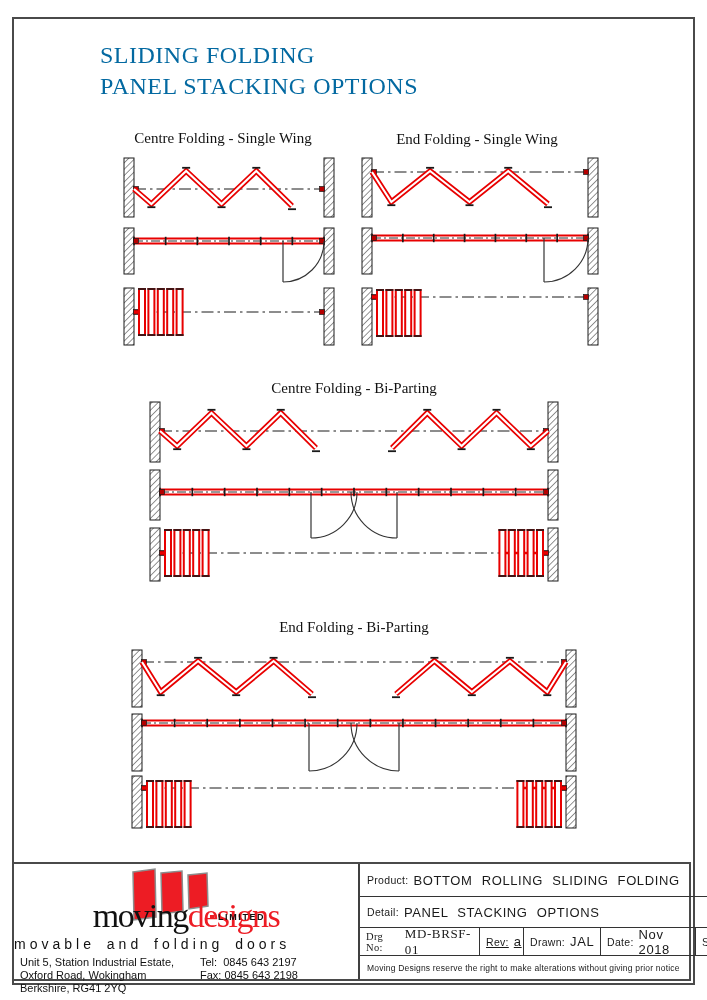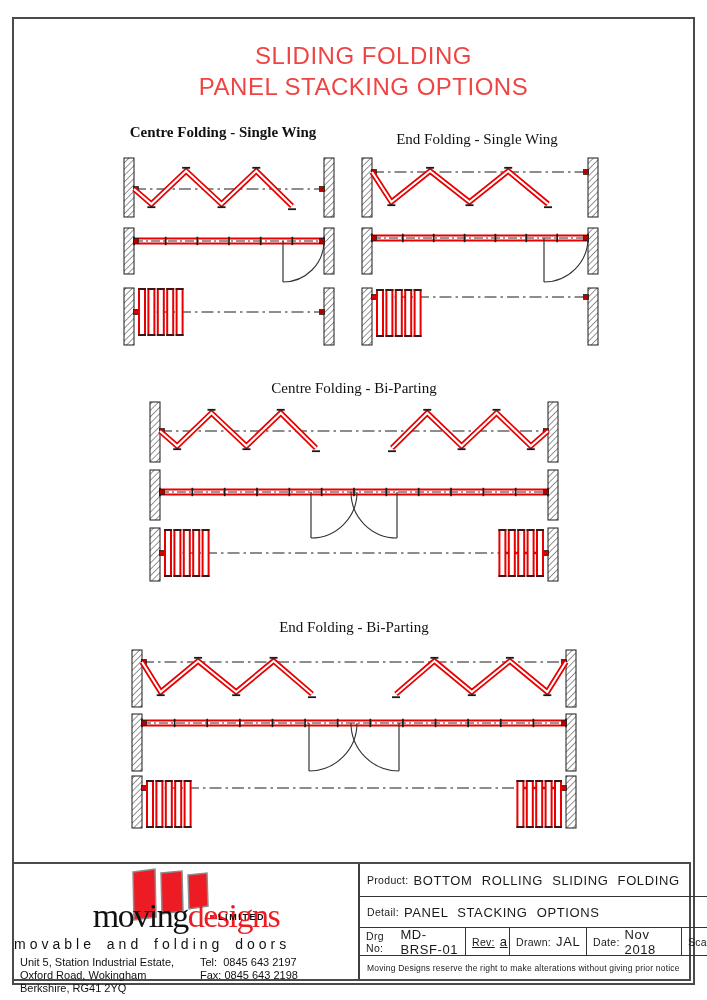--- a/index.html
+++ b/index.html
@@ -1,25 +1,25 @@
 <!DOCTYPE html>
 <html><head>
 <meta charset="utf-8">
 <style>
   html,body{margin:0;padding:0;background:#fff;}
   body{width:707px;height:1000px;position:relative;overflow:hidden;
        font-family:"Liberation Sans",sans-serif;color:#1a1a1a;}
   .sheet{position:absolute;left:12px;top:17px;width:679px;height:964px;
          border:2px solid #4a4a4a;background:#fff;}
-  .main-title{position:absolute;left:100px;top:40px;width:527px;text-align:center;
-              font-family:Liberation Sans, sans-serif;font-size:24px;line-height:31px;
-              color:#ef4444;letter-spacing:.5px;}
+  .main-title{position:absolute;left:100px;top:40px;width:527px;
+              font-family:Liberation Serif, serif;font-size:24px;line-height:31px;
+              color:#0369a1;letter-spacing:.5px;}
   .diag-title{position:absolute;text-align:center;font-family:"Liberation Serif",serif;
               font-size:15px;color:#111;white-space:nowrap;}
-  .dt0{left:123px;top:124px;width:200px;font-weight:bold;}
+  .dt0{left:123px;top:130px;width:200px;}
   .dt1{left:377px;top:131px;width:200px;}
   .dt2{left:229px;top:380px;width:250px;}
   .dt3{left:229px;top:619px;width:250px;}
   #drawing-svg{position:absolute;left:0;top:0;}
   
   .footer{position:absolute;left:12px;top:862px;width:679px;height:119px;
           border-top:2px solid #4a4a4a;border-left:2px solid #4a4a4a;
           border-right:2px solid #4a4a4a;border-bottom:2px solid #4a4a4a;
           margin-top:0;display:flex;background:#fff;box-sizing:border-box;}
   .logo-cell{width:344px;position:relative;flex:none;}
@@ -39,21 +39,21 @@
   .title-block{flex:1;border-left:2px solid #404040;display:flex;flex-direction:column;box-sizing:border-box;}
   .tb-row{box-sizing:border-box;display:flex;align-items:center;}
   .tb-product{height:33px;border-bottom:1.5px solid #333;padding-left:7px;}
   .tb-detail{height:31px;border-bottom:1.5px solid #333;padding-left:7px;}
   .tb-meta{height:28px;border-bottom:1.5px solid #333;padding:0;}
   .tb-disclaimer{flex:1;position:relative;padding-left:7px;}
   .tb-label{font-size:10.5px;letter-spacing:.3px;margin-right:5px;}
   .tb-value{font-size:13px;letter-spacing:.6px;word-spacing:5px;}
   .tb-cell{height:100%;display:flex;align-items:center;padding-left:6px;box-sizing:border-box;}
   .tb-cell.b{border-right:1.5px solid #333;}
-  .c-drg{width:106px;}.c-rev{width:44px;text-decoration:underline;}.c-drawn{width:77px;}.c-date{width:95px;}.c-scale{flex:1;}
+  .c-drg{width:120px;font-family:Liberation Serif, serif;}.c-rev{width:44px;text-decoration:underline;}.c-drawn{width:77px;}.c-date{width:95px;}.c-scale{flex:1;}
   .disclaimer-text{font-size:8.5px;letter-spacing:.2px;}
   .copyright{position:absolute;right:14px;top:50%;transform:translateY(-50%);
              width:21px;height:21px;border:1.3px solid #222;border-radius:50%;
              display:flex;align-items:center;justify-content:center;
              font-size:12px;color:#222;}
 </style>
 </head>
 <body>
 
 <div class="sheet"></div>

